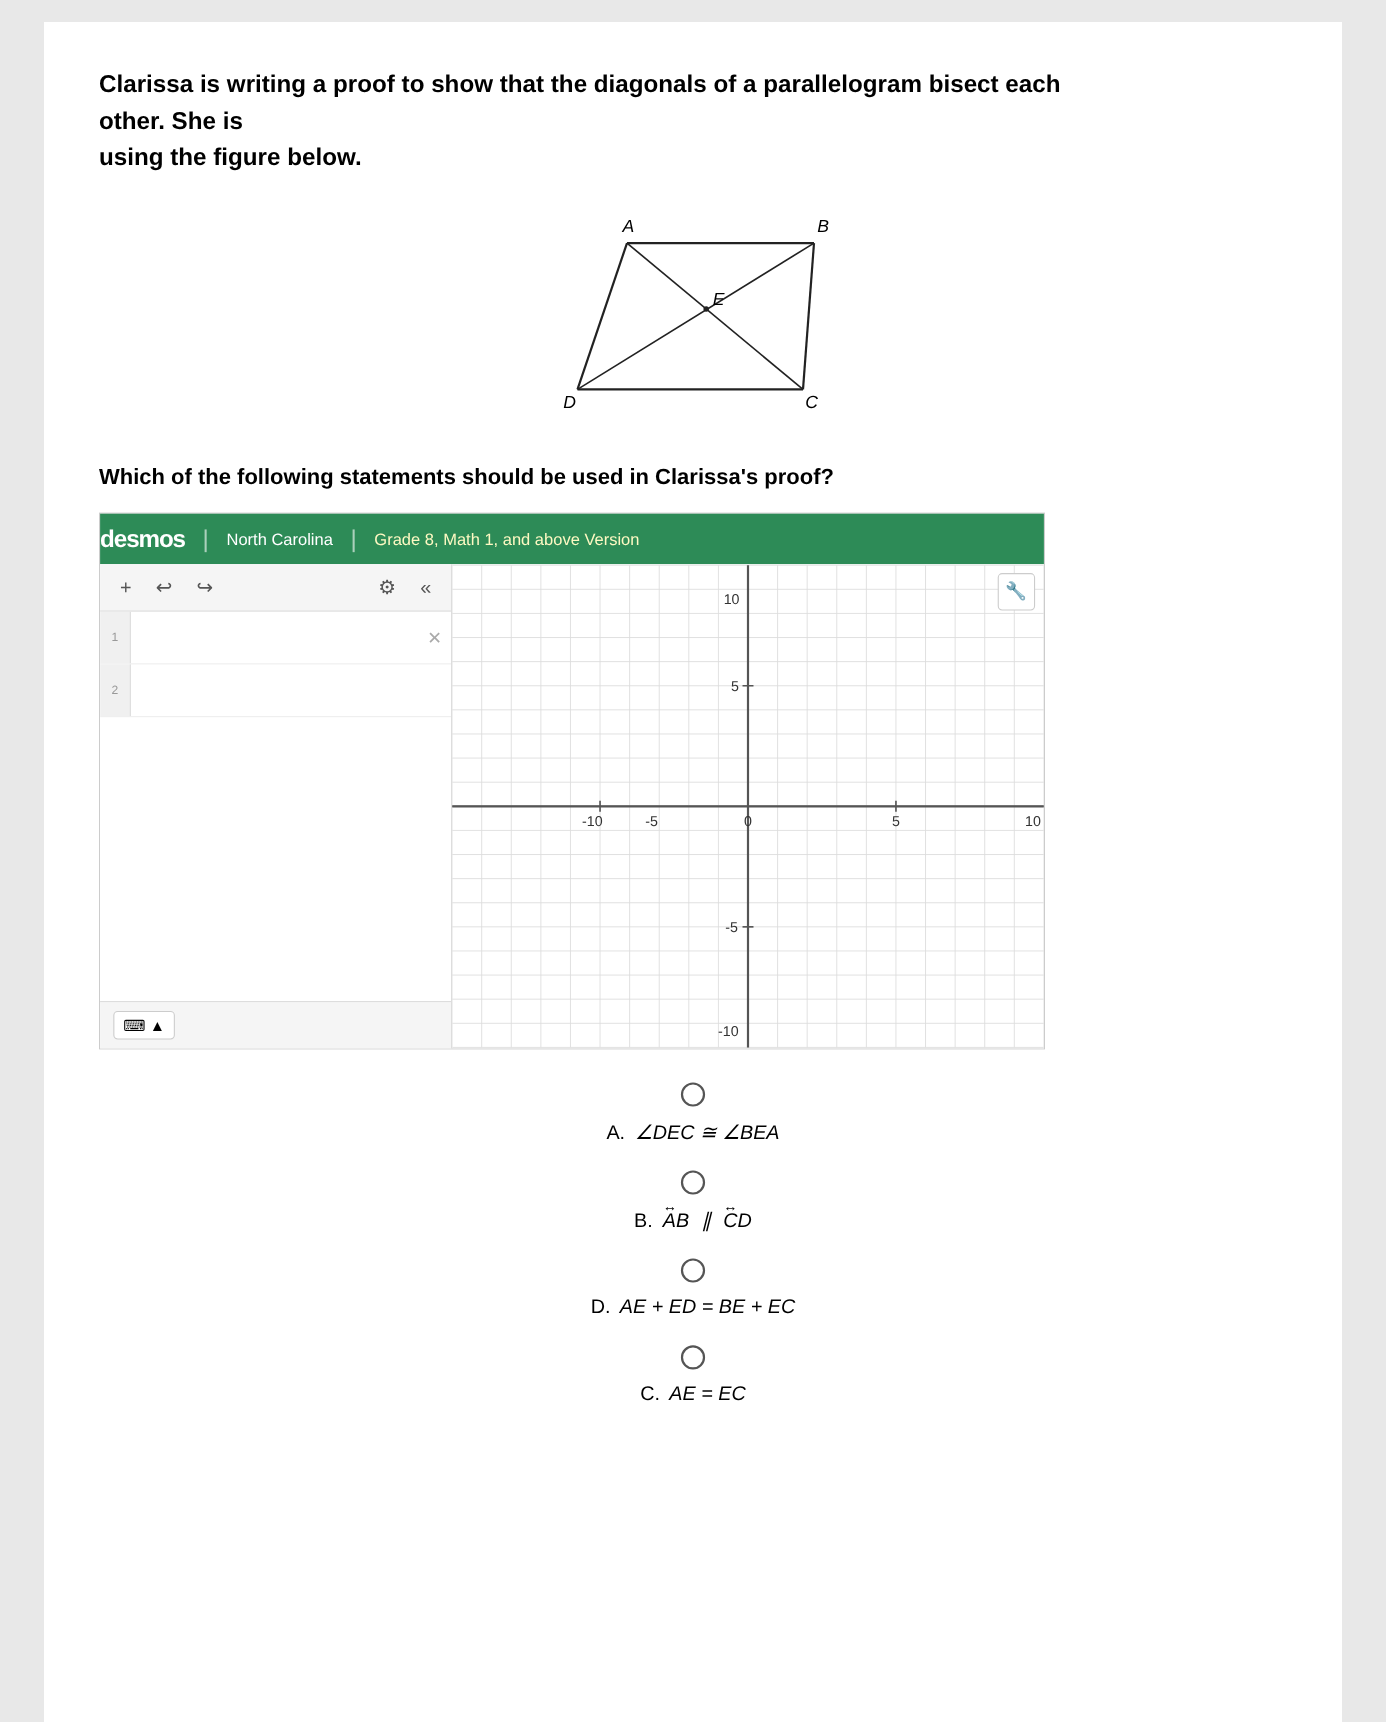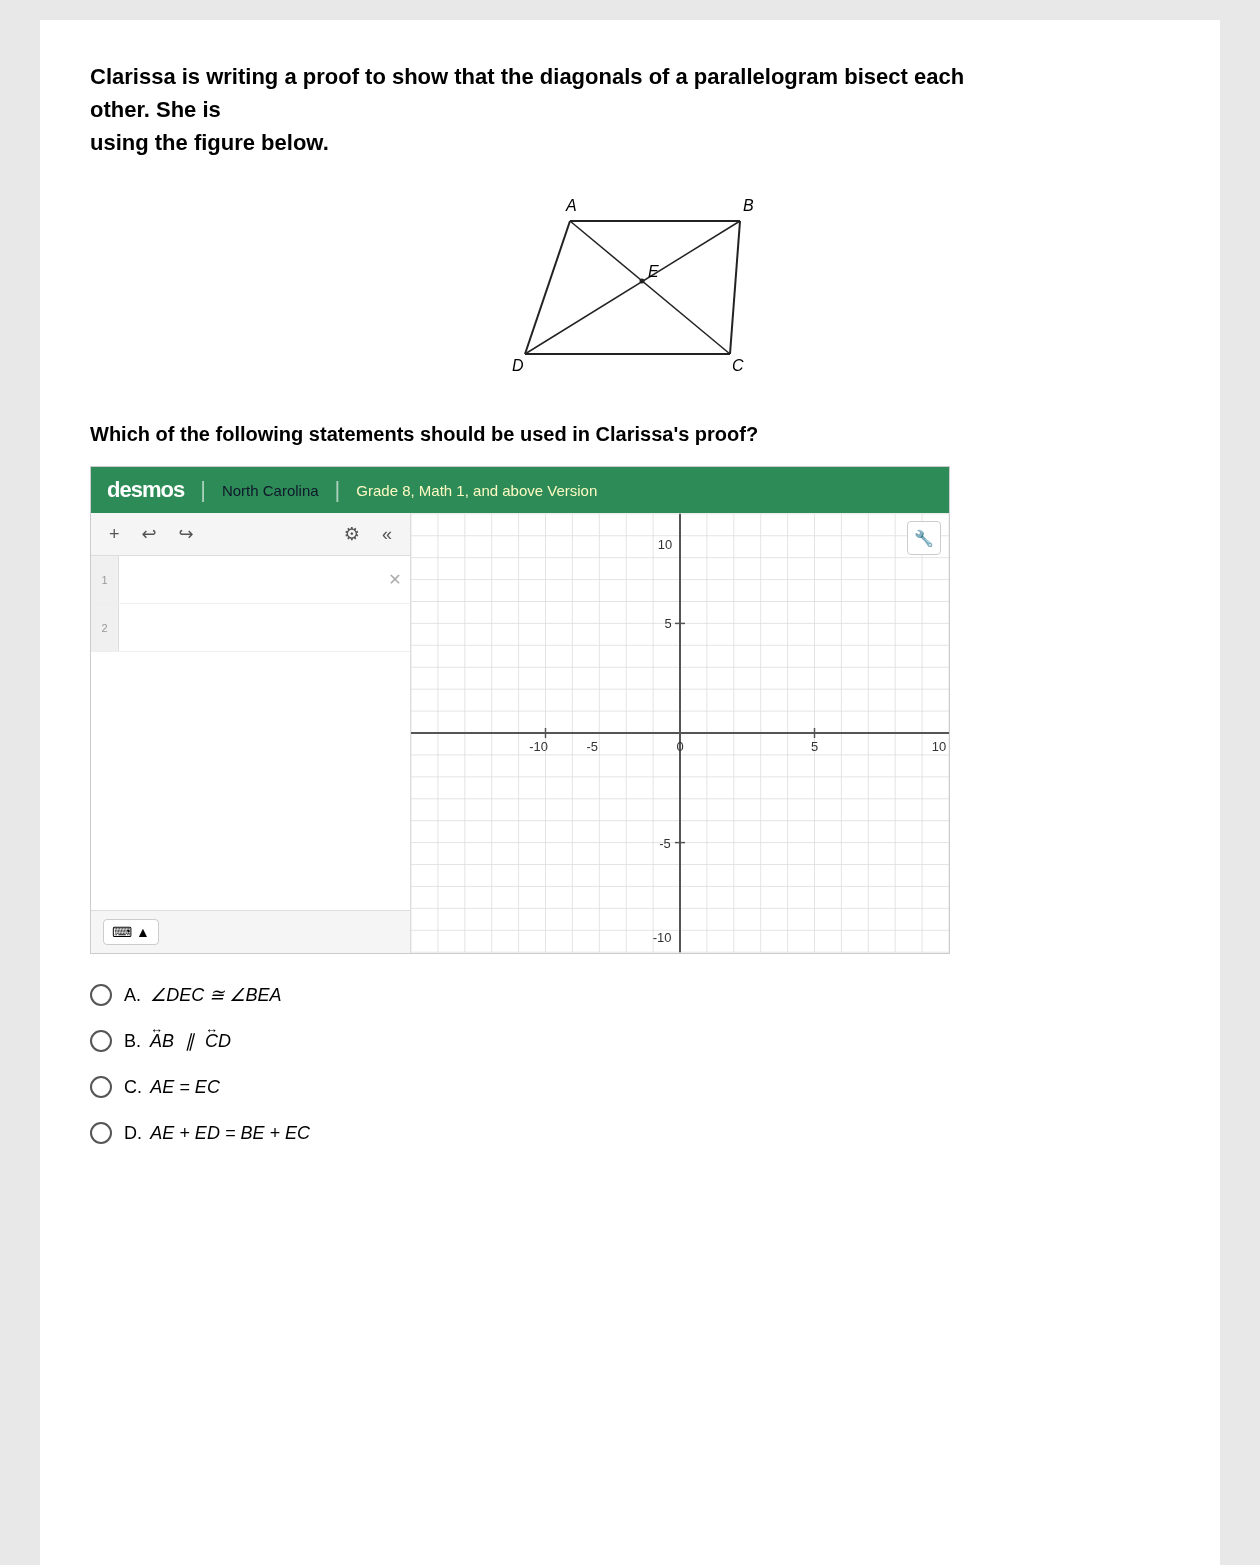--- a/index.html
+++ b/index.html
@@ -36,35 +36,35 @@
     
     .desmos-panel {
       border: 1px solid #ccc;
       width: 860px;
       margin-bottom: 30px;
     }
     .desmos-header {
       background: #2d8b57;
       display: flex;
       align-items: center;
-      padding: 10px 16px;
+      padding: 10px 0;
       gap: 16px;
     }
     .desmos-logo {
       color: #fff;
       font-size: 22px;
       font-weight: bold;
       letter-spacing: -1px;
     }
     .desmos-divider {
       color: rgba(255,255,255,0.6);
       font-size: 22px;
     }
     .desmos-region {
-      color: #0f172a;
+      color: #ffffff;
       font-size: 15px;
       font-weight: normal;
     }
     .desmos-course {
       color: #fef9c3;
       font-size: 15px;
     }
     .desmos-body {
       display: flex;
       height: 440px;
@@ -175,20 +175,21 @@
     
     .answer-choices {
       margin-top: 10px;
     }
     .answer-choice {
       display: flex;
       align-items: center;
       margin-bottom: 24px;
       font-size: 20px;
       gap: 12px;
+      flex-direction: column;
     }
     .radio-circle {
       width: 22px;
       height: 22px;
       border: 2px solid #555;
       border-radius: 50%;
       flex-shrink: 0;
       cursor: pointer;
     }
     .choice-label {
@@ -391,26 +392,26 @@
             <span style="position:absolute;top:-10px;left:0;font-size:13px;letter-spacing:2px;">↔</span>
             <span style="">CD</span>
           </span>
         </span>
       </span>
     </div>
 
     <div class="answer-choice">
       <div class="radio-circle"></div>
       <span class="choice-label">
+        <span class="choice-letter">D.</span>
+        <span style="font-style:italic;">AE + ED = BE + EC</span>
+      </span>
+    </div>
+
+    <div class="answer-choice">
+      <div class="radio-circle"></div>
+      <span class="choice-label">
         <span class="choice-letter">C.</span>
         <span style="font-style:italic;">AE = EC</span>
       </span>
     </div>
-
-    <div class="answer-choice">
-      <div class="radio-circle"></div>
-      <span class="choice-label">
-        <span class="choice-letter">D.</span>
-        <span style="font-style:italic;">AE + ED = BE + EC</span>
-      </span>
-    </div>
   </div>
 </div>
 
 </body></html>

